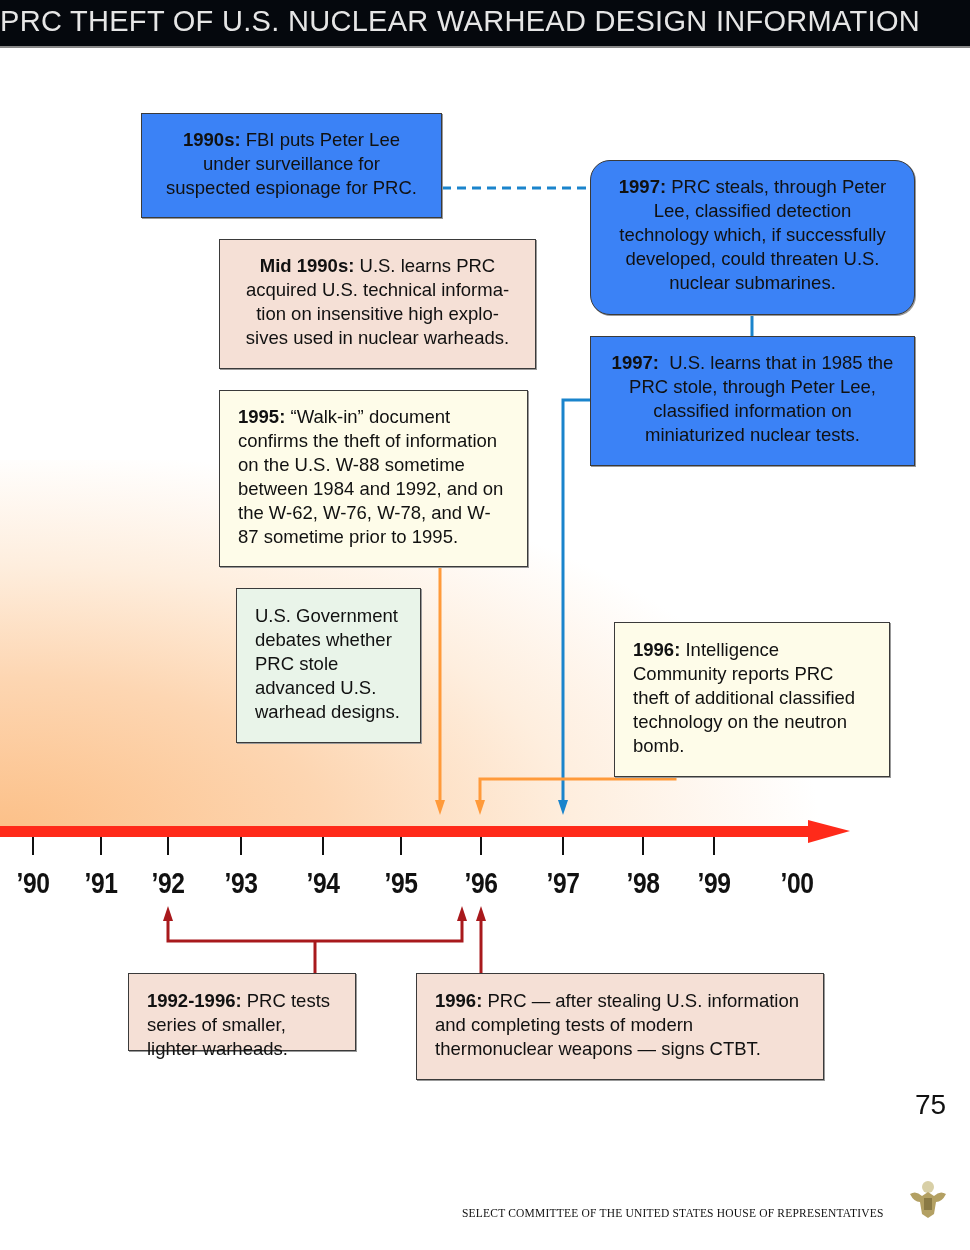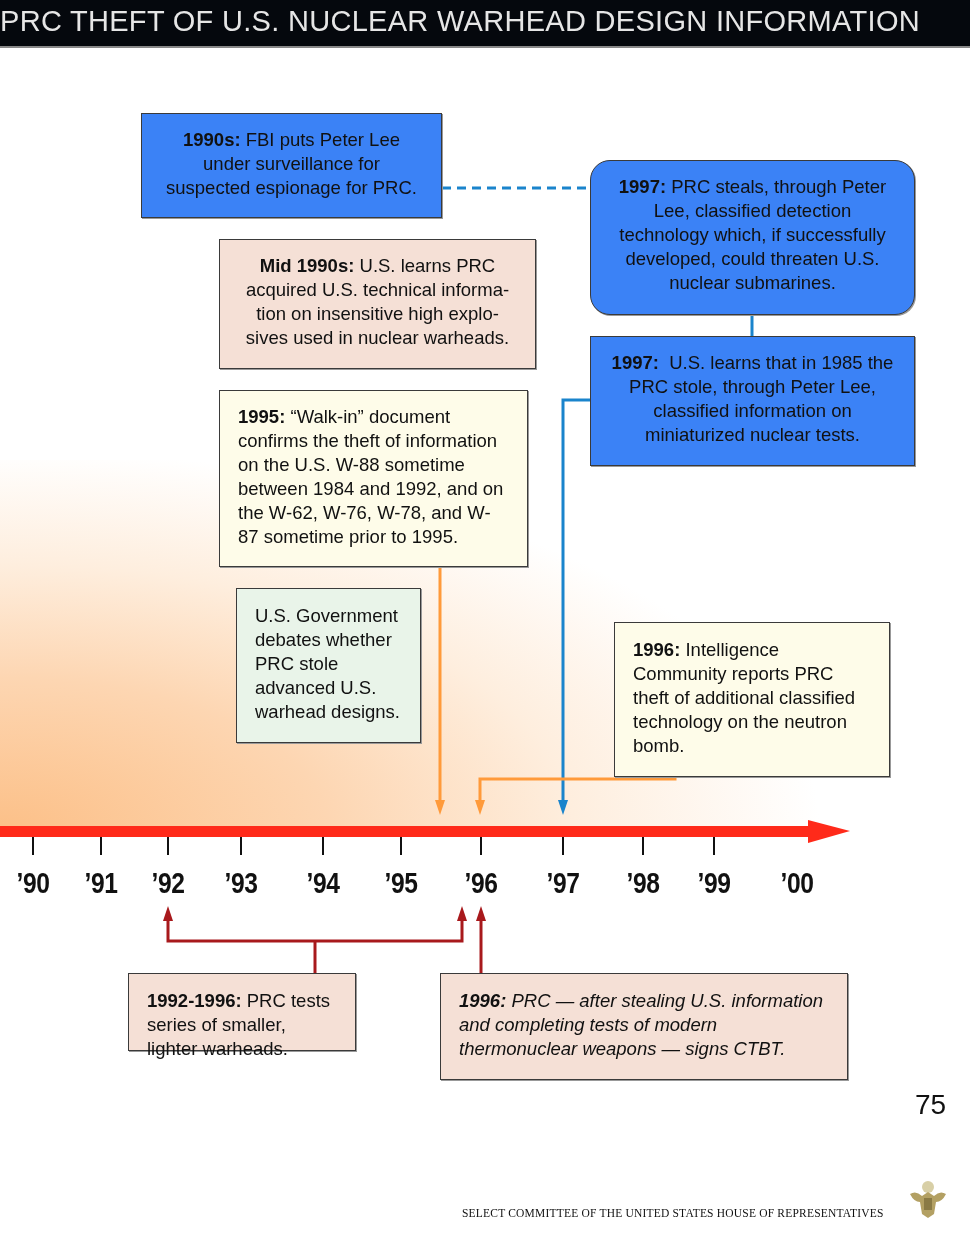--- a/index.html
+++ b/index.html
@@ -110,21 +110,21 @@
 </div>
 
 <div class="box cream" style="left:614px;top:588px;width:276px;height:155px;padding:15px 18px;margin-top:34px;">
   <span class="lead">1996:</span><span> Intelligence Community reports PRC theft of additional classified technology on the neutron bomb.</span>
 </div>
 
 <div class="box pink" style="left:128px;top:973px;width:228px;height:78px;padding:15px 18px;">
   <span class="lead">1992-1996:</span><span> PRC tests series of smaller, lighter warheads.</span>
 </div>
 
-<div class="box pink" style="left:440px;top:973px;width:408px;height:107px;padding:15px 18px;font-style:italic;">
+<div class="box pink" style="left:416px;top:973px;width:408px;height:107px;padding:15px 18px;">
   <span class="lead">1996:</span><span> PRC — after stealing U.S. information and completing tests of modern thermonuclear weapons — signs CTBT.</span>
 </div>
 
 <div class="page-num">75</div>
 <div class="footer-text">SELECT COMMITTEE OF THE UNITED STATES HOUSE OF REPRESENTATIVES</div>
 <svg class="seal" viewBox="0 0 44 44">
   <circle cx="22" cy="9" r="6" fill="#d8cfa6"></circle>
   <path d="M4 16 Q10 12 16 18 L22 14 L28 18 Q34 12 40 16 Q36 24 30 24 L28 36 L22 40 L16 36 L14 24 Q8 24 4 16 Z" fill="#b3a063"></path>
   <rect x="18" y="20" width="8" height="12" fill="#8a7a45"></rect>
 </svg>

